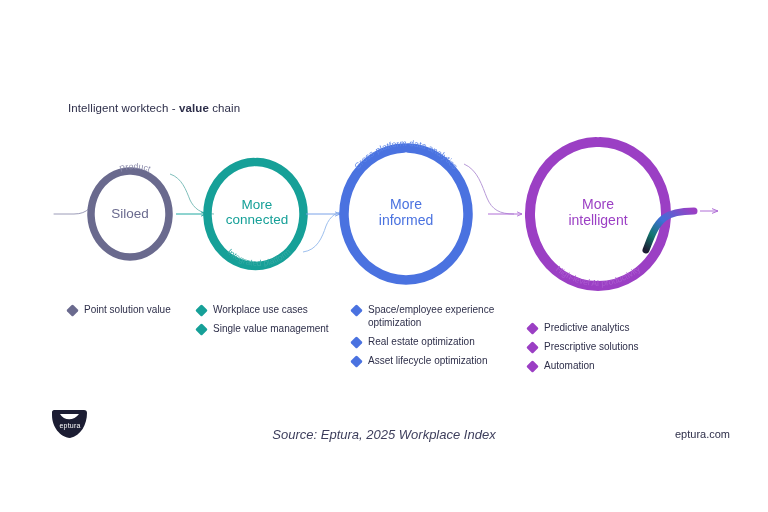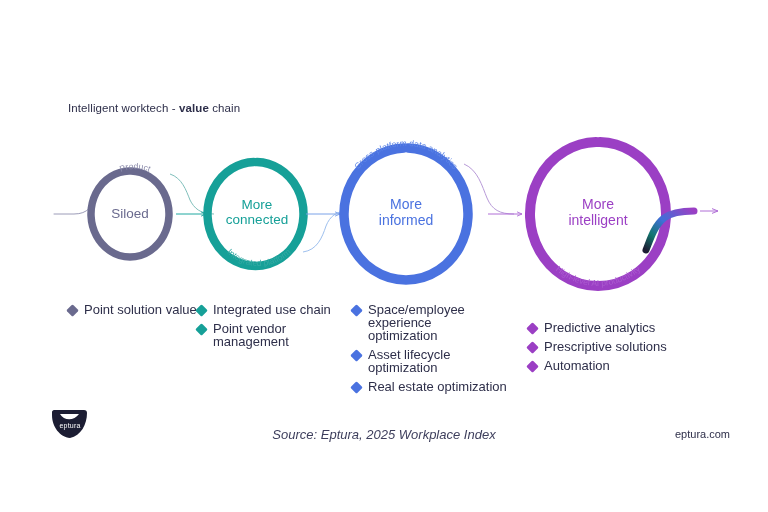--- a/index.html
+++ b/index.html
@@ -33,21 +33,21 @@
   }
   .bullet-dot{
     width:9px;height:9px;
     transform:rotate(45deg);
     border-radius:1.5px;
     flex:0 0 auto;
     margin-top:3px;
     margin-right:7px;
   }
   .bullet-text{
-    font-size:13px;
+    font-size:10px;
     line-height:13px;
     color:#2e2f4a;
     white-space:pre-line;
   }
 
   #col0{left:68px;  top:303px; width:140px;}
   #col1{left:197px; top:303px; width:150px;}
   #col2{left:352px; top:303px; width:160px;}
   #col3{left:528px; top:303px; width:160px;margin-top:18px;}
 
@@ -181,41 +181,41 @@
   <div class="bullets" id="col0">
     <div class="bullet-row">
       <span class="bullet-dot" style="background:#6a6a8e"></span>
       <span class="bullet-text">Point solution value</span>
     </div>
   </div>
 
   <div class="bullets" id="col1">
     <div class="bullet-row">
       <span class="bullet-dot" style="background:#16a098"></span>
-      <span class="bullet-text">Integrated use chain</span>
+      <span class="bullet-text">Workplace use cases</span>
     </div>
     <div class="bullet-row">
       <span class="bullet-dot" style="background:#16a098"></span>
-      <span class="bullet-text">Point vendor management</span>
+      <span class="bullet-text">Single value management</span>
     </div>
   </div>
 
   <div class="bullets" id="col2">
     <div class="bullet-row">
       <span class="bullet-dot" style="background:#4a72e0"></span>
       <span class="bullet-text">Space/employee experience
 optimization</span>
     </div>
     <div class="bullet-row">
       <span class="bullet-dot" style="background:#4a72e0"></span>
+      <span class="bullet-text">Real estate optimization</span>
+    </div>
+    <div class="bullet-row">
+      <span class="bullet-dot" style="background:#4a72e0"></span>
       <span class="bullet-text">Asset lifecycle optimization</span>
-    </div>
-    <div class="bullet-row">
-      <span class="bullet-dot" style="background:#4a72e0"></span>
-      <span class="bullet-text">Real estate optimization</span>
     </div>
   </div>
 
   <div class="bullets" id="col3">
     <div class="bullet-row">
       <span class="bullet-dot" style="background:#9b3fc4"></span>
       <span class="bullet-text">Predictive analytics</span>
     </div>
     <div class="bullet-row">
       <span class="bullet-dot" style="background:#9b3fc4"></span>

